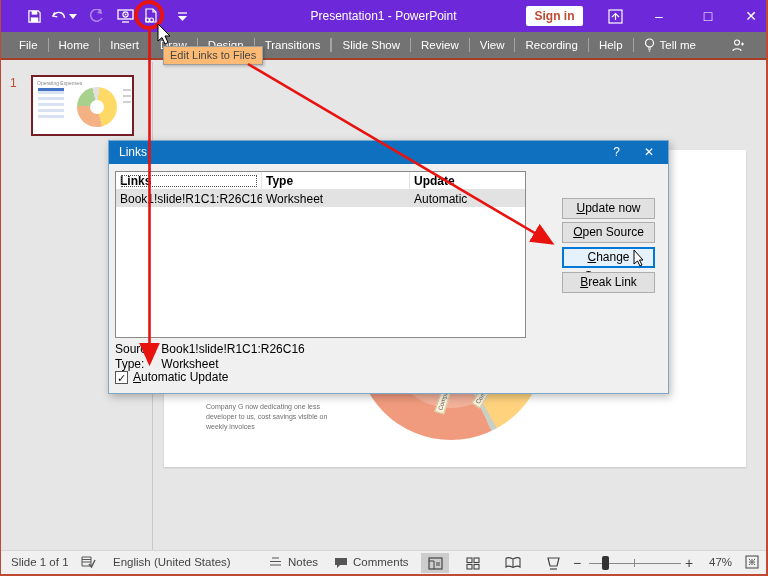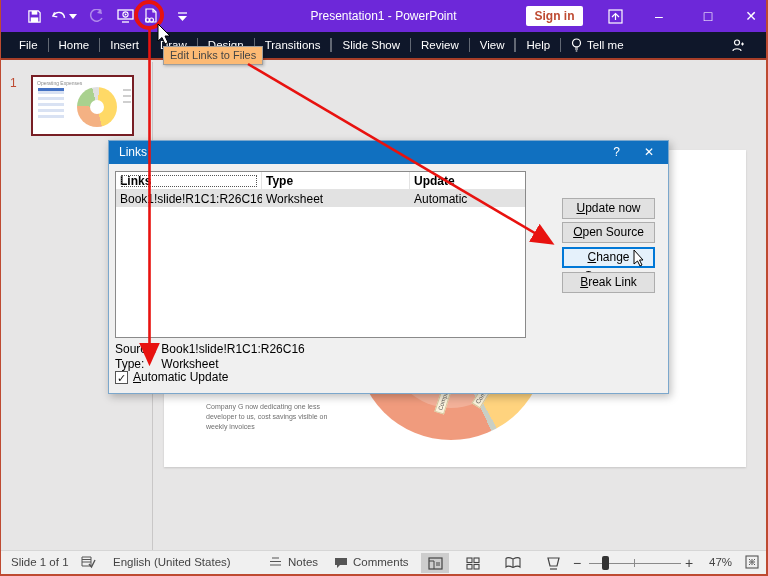--- a/index.html
+++ b/index.html
@@ -12,21 +12,21 @@
   .titlebar { position:absolute; left:0; top:0; width:100%; height:32px; background:#6d28d9; color:#fff; }
   .qat-icon { position:absolute; top:6px; width:22px; height:20px; display:flex; align-items:center; justify-content:center; }
   .title-text { position:absolute; left:200px; right:200px; top:0; height:32px; line-height:32px;
     text-align:center; font-size:12px; color:#fff; white-space:nowrap; }
   .signin-btn { position:absolute; left:525px; top:6px; width:57px; height:20px; background:#fff; color:#BE4A31;
     font-size:12px; font-weight:bold; text-align:center; line-height:20px; border-radius:2px; }
   .win-ctl { position:absolute; top:0; height:32px; width:34px; color:#fff; font-size:14px;
     display:flex; align-items:center; justify-content:center; }
 
   
-  .tabbar { position:absolute; left:0; top:32px; width:100%; height:28px; background:#0f172a;
+  .tabbar { position:absolute; left:0; top:32px; width:100%; height:28px; background:#737373;
     border-bottom:2px solid #A73E28; display:flex; align-items:center; color:#fff; font-size:11.5px; }
   .tab { padding:0 10px; height:28px; line-height:28px; white-space:nowrap; }
   .tab-sep { width:1px; height:14px; background:rgba(255,255,255,0.35); }
   .tab-file { margin-left:8px; }
   .tellme { display:flex; align-items:center; gap:5px; padding:0 10px; height:28px; }
   .share { display:flex; align-items:center; gap:5px; margin-left:auto; margin-right:22px; height:28px; }
 
   
   .workspace { position:absolute; left:0; top:62px; width:100%; height:488px; background:#E7E6E6; }
   .thumb-panel { position:absolute; left:0; top:0; width:152px; height:100%; background:#E7E6E6;
@@ -181,20 +181,21 @@
     <span class="tab-sep"></span>
     <span class="tab">Transitions</span>
     <span class="tab-sep"></span>
     <span class="tab-sep"></span>
     <span class="tab">Slide Show</span>
     <span class="tab-sep"></span>
     <span class="tab">Review</span>
     <span class="tab-sep"></span>
     <span class="tab">View</span>
     <span class="tab-sep"></span>
+    <span class="tab">Recording</span>
     <span class="tab-sep"></span>
     <span class="tab">Help</span>
     <span class="tab-sep"></span>
     <span class="tellme">
       <svg width="11" height="14" viewBox="0 0 11 14">
           <circle cx="5.5" cy="5" r="4" fill="none" stroke="#fff" stroke-width="1.2"></circle>
           <path d="M4 9 h3 M4 11 h3 M4.7 13 h1.6" stroke="#fff" stroke-width="1.1"></path>
         </svg>
       <span>Tell me</span>
     </span>

